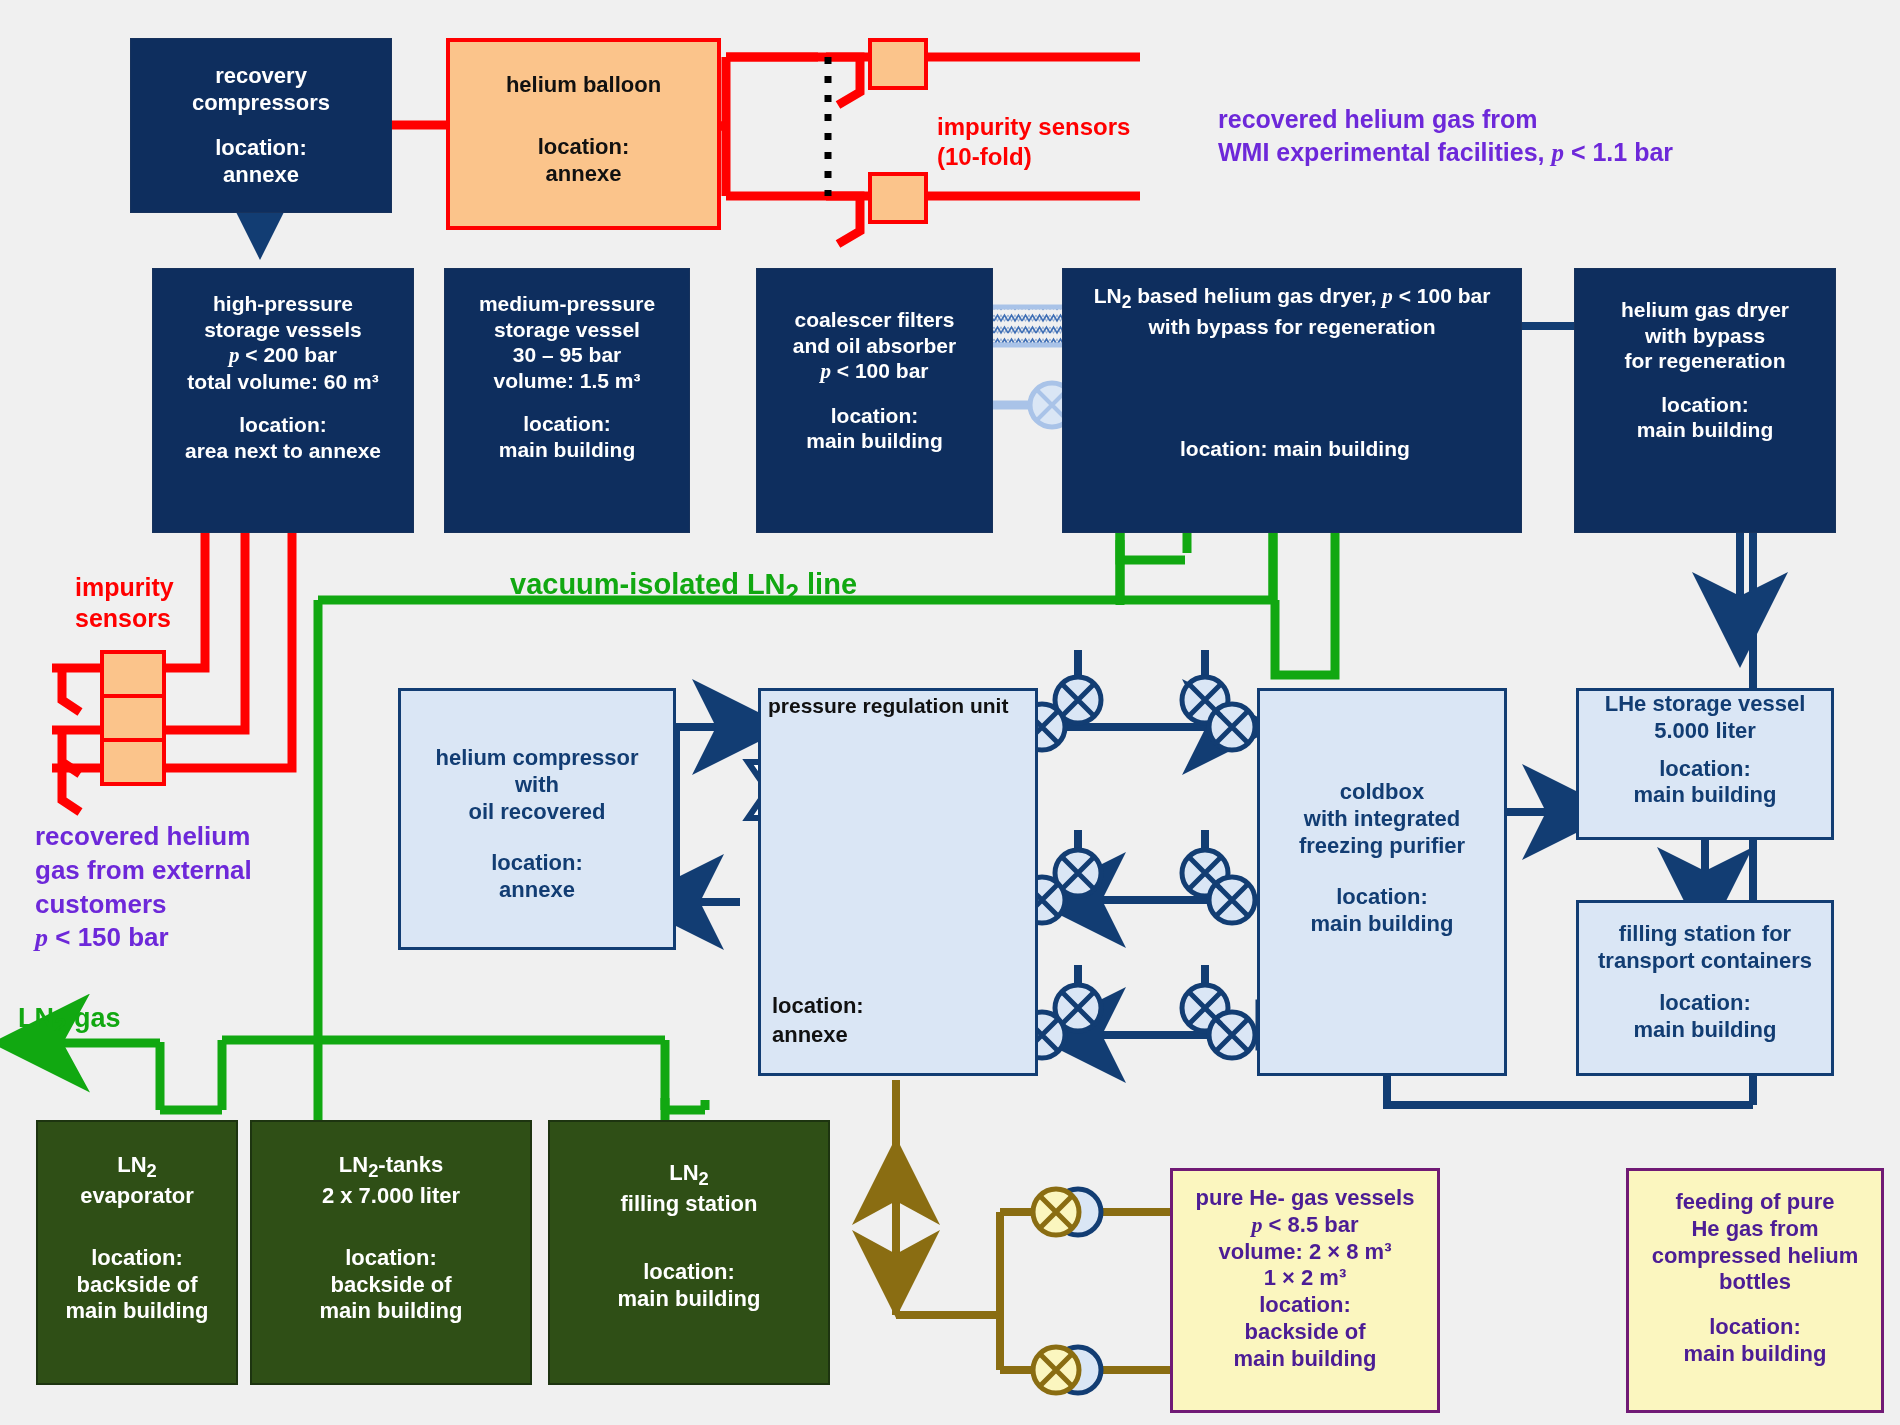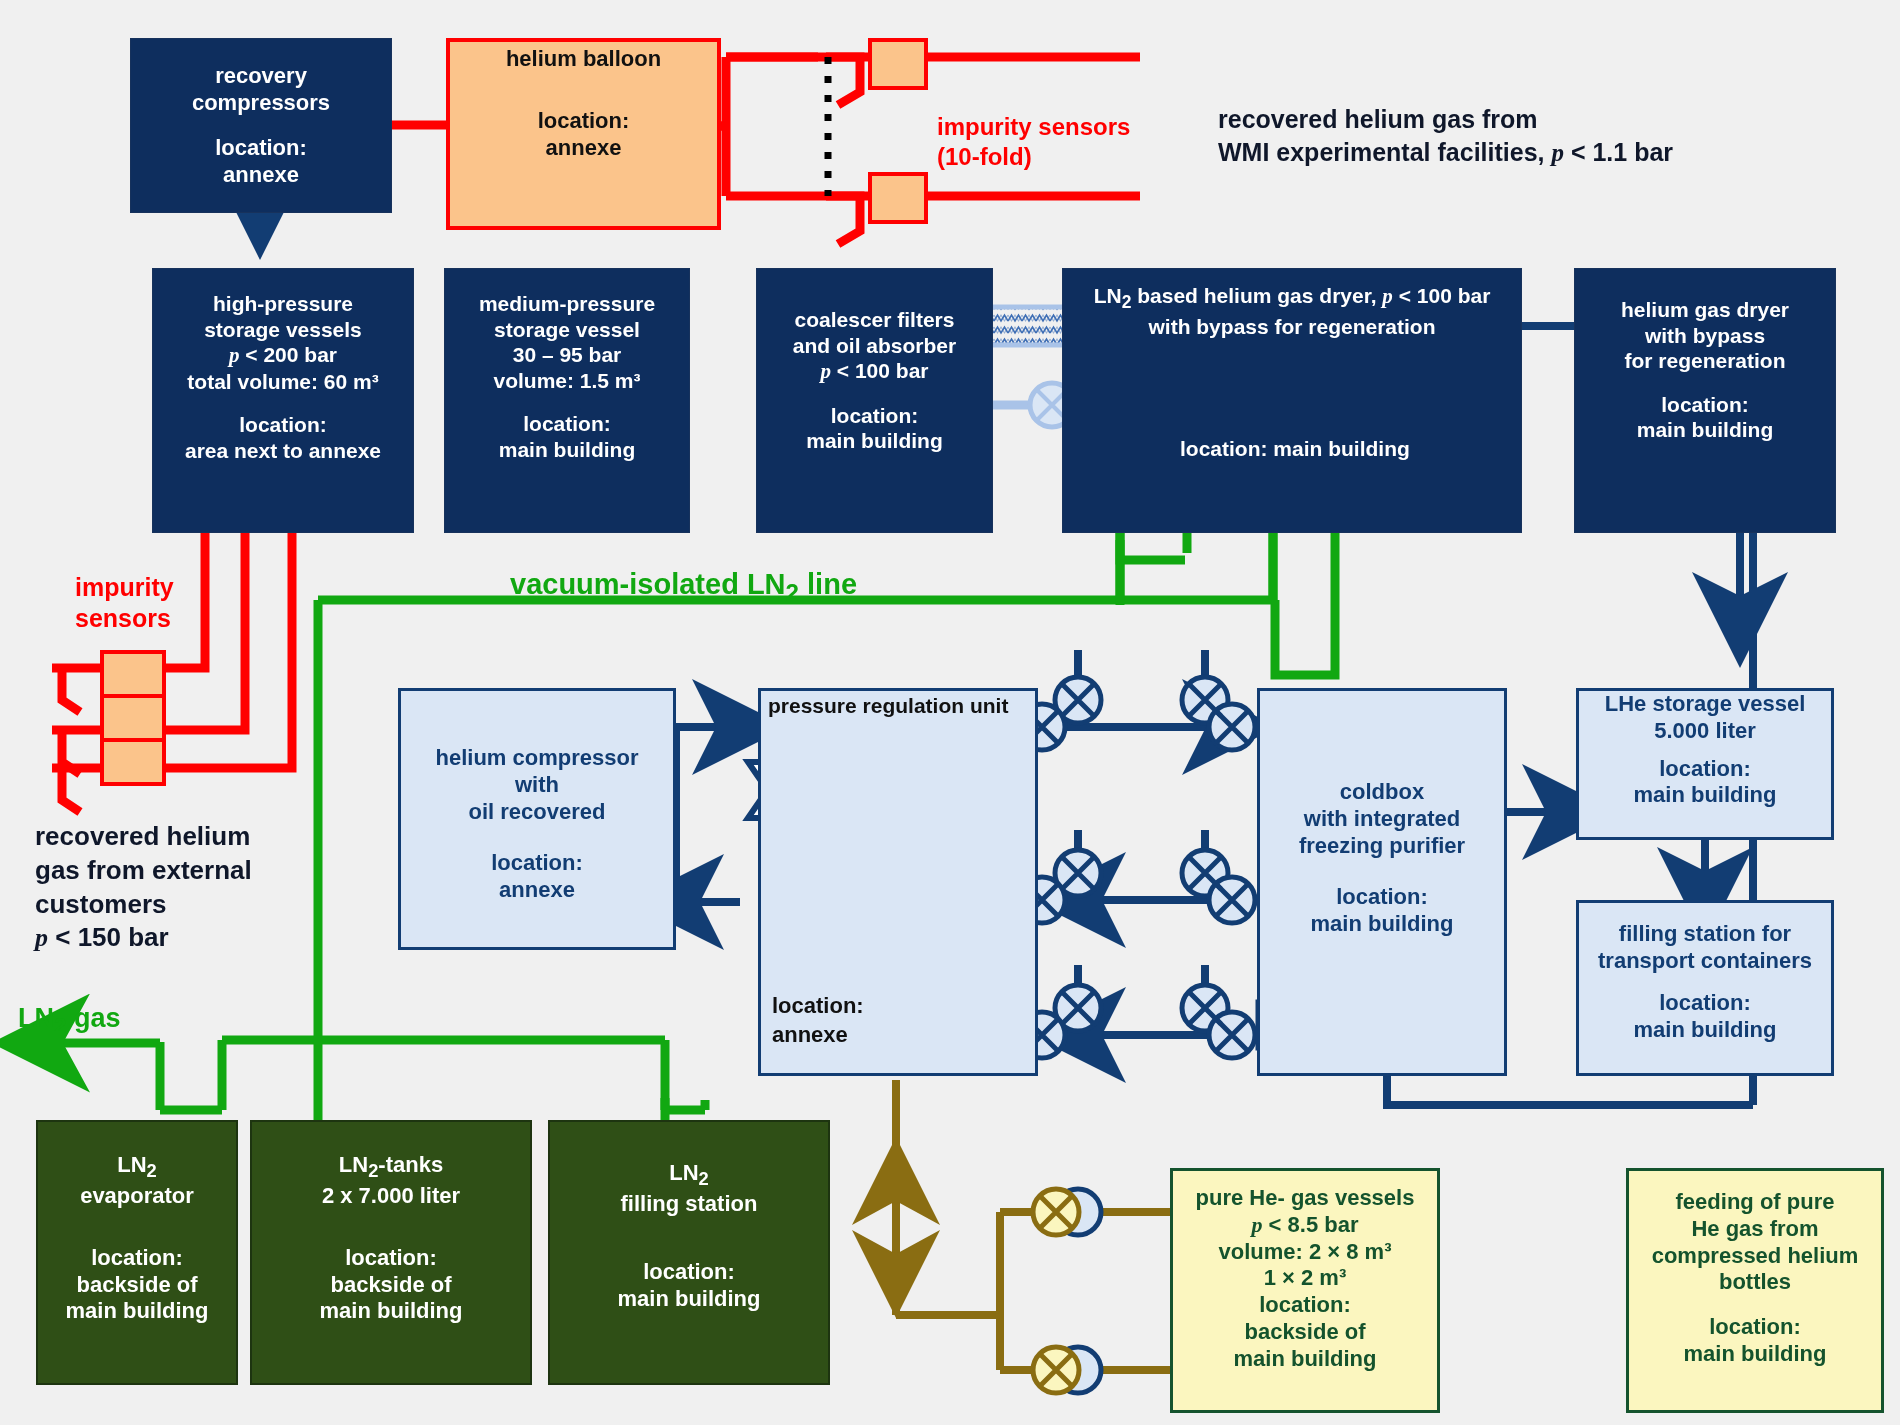--- a/index.html
+++ b/index.html
@@ -25,25 +25,25 @@
     line-height:1.22;
     z-index:3;
   }
   .box .ln{display:block;}
   .gap{height:0.85em;}
 
   .navy{background:#0e2e5e;border:1px solid #17325c;color:#ffffff;}
   .lightblue{background:#dae6f5;border:3px solid #123d73;color:#123d73;}
   .green{background:#2f4f16;border:2px solid #1d3410;color:#ffffff;}
   .orange{background:#fbc48b;border:4px solid #ff0000;color:#111111;}
-  .yellow{background:#fbf6bf;border:3px solid #14532d;color:#14532d;}
+  .yellow{background:#fbf6bf;border:3px solid #701a75;color:#4c1d95;}
   .sensor{background:#fbc48b;border:4px solid #ff0000;z-index:4;position:absolute;}
 
   .lbl{position:absolute;font-weight:bold;z-index:5;}
-  .lbl-black{color:#0f172a;}
+  .lbl-black{color:#6d28d9;}
   .lbl-red{color:#ff0000;}
   .lbl-green{color:#11a811;}
 
   .it{font-style:italic;font-family:"Liberation Serif", serif;font-weight:bold;}
 
   .prutitle{position:absolute;font-weight:bold;color:#111;z-index:6;}
 </style>
 </head>
 <body>
 
@@ -282,21 +282,21 @@
   </svg>
 
   <div class="box navy" style="left:130px;top:38px;width:262px;height:175px;font-size:22px;padding-top:24px;">
     <span class="ln">recovery</span>
     <span class="ln">compressors</span>
     <span class="gap"></span>
     <span class="ln">location:</span>
     <span class="ln">annexe</span>
   </div>
 
-  <div class="box orange" style="left:446px;top:38px;width:275px;height:192px;font-size:22px;padding-top:4px;">
+  <div class="box orange" style="left:446px;top:38px;width:275px;height:192px;font-size:22px;padding-top:30px;">
     <span class="ln">helium balloon</span>
     <span class="gap" style="height:1.6em"></span>
     <span class="ln">location:</span>
     <span class="ln">annexe</span>
   </div>
 
   <div class="sensor" style="left:868px;top:38px;width:52px;height:44px;"></div>
   <div class="sensor" style="left:868px;top:172px;width:52px;height:44px;"></div>
 
   <div class="lbl lbl-red" style="left:937px;top:112px;font-size:24px;line-height:1.25;">

